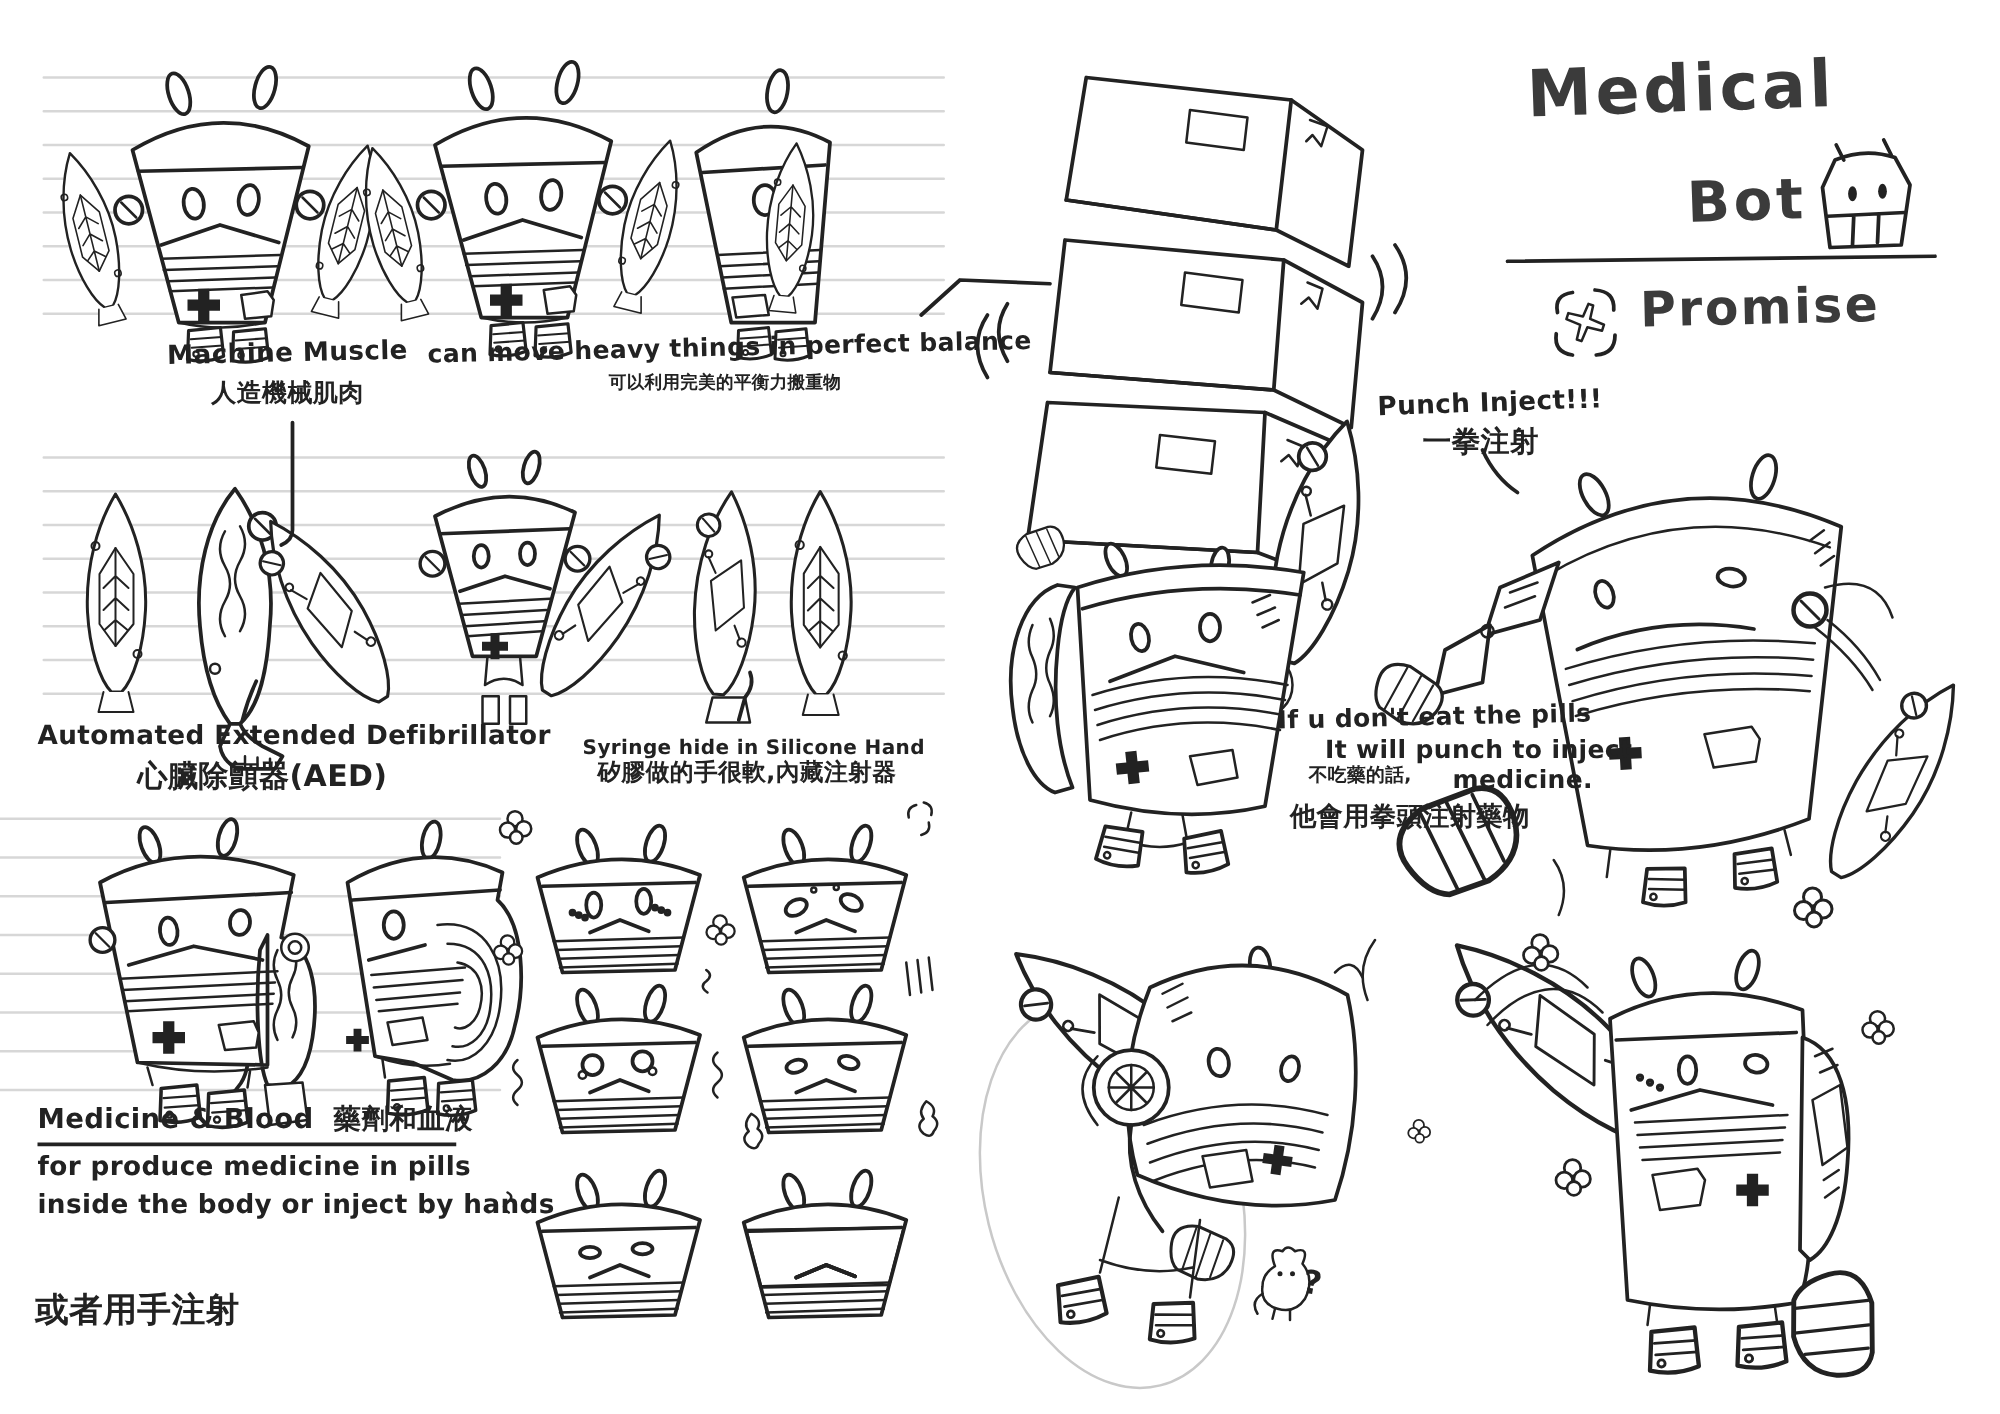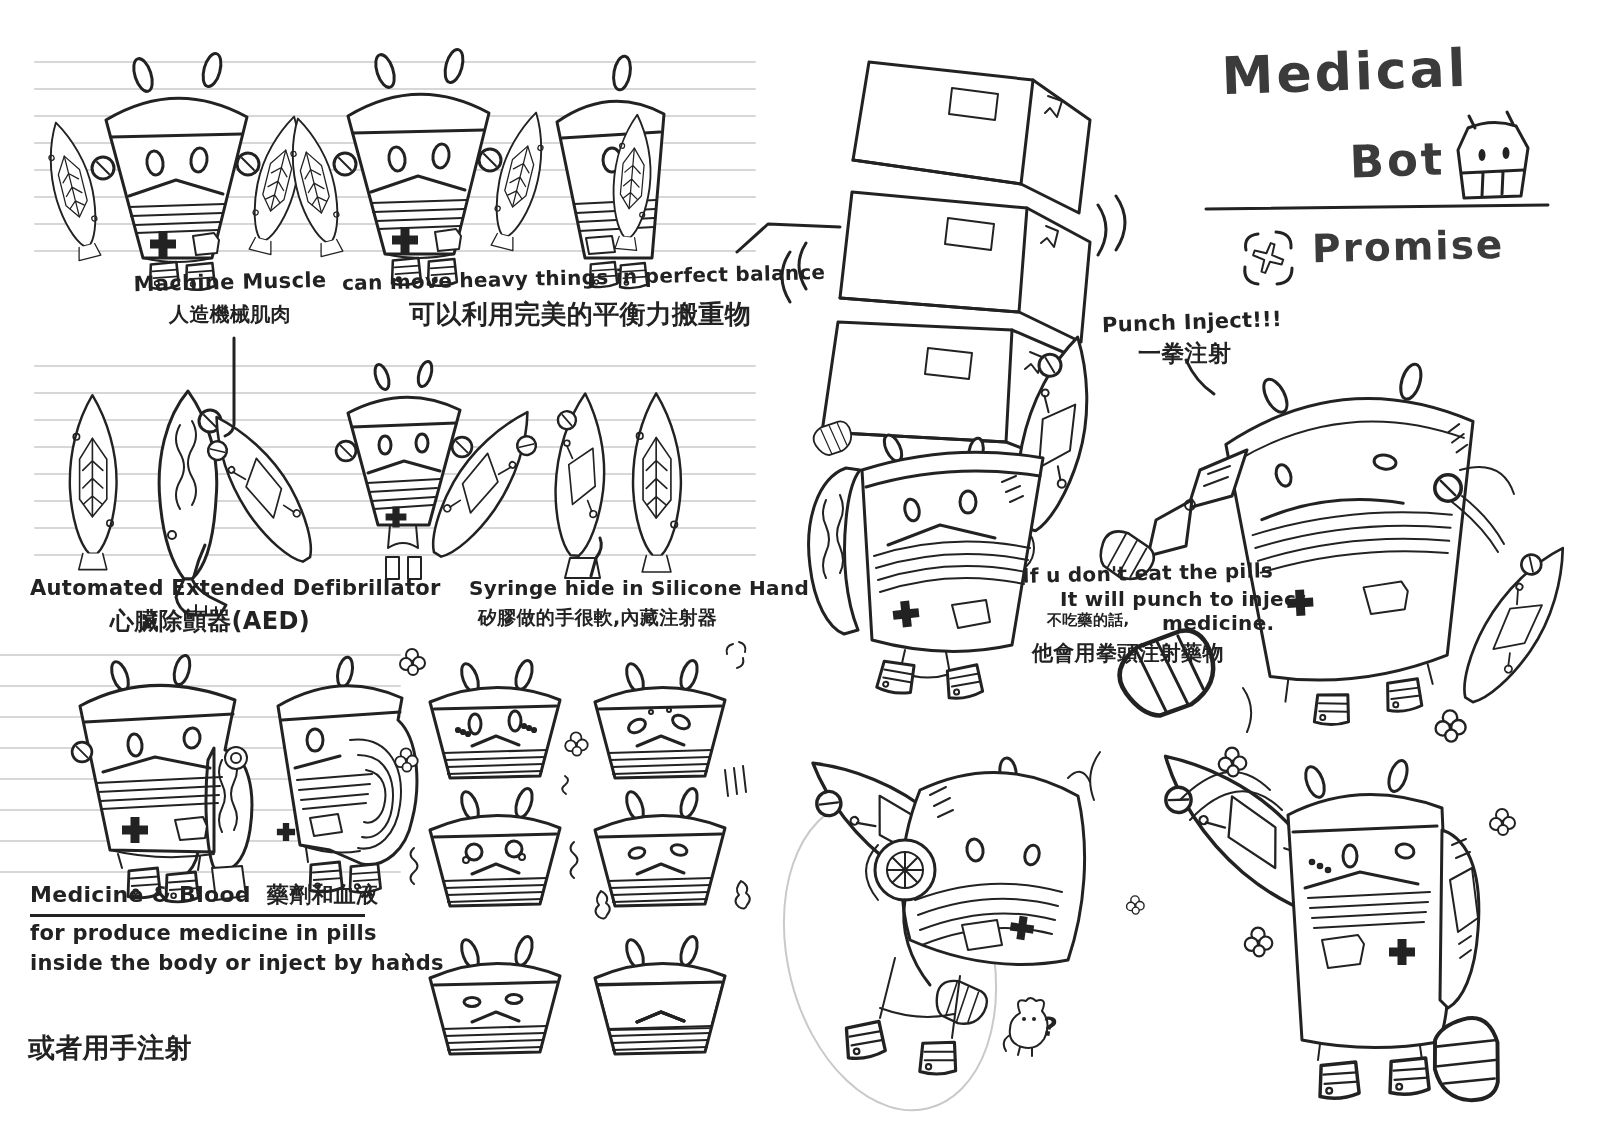--- a/index.html
+++ b/index.html
@@ -421,24 +421,24 @@
       <path d="M24,10 Q24,25 9,26"></path>
       <path d="M-10,26 Q-25,24 -23,9"></path>
     </g>
   </g>
 </g>
 </svg>
 
 <div class="t ctr r1" style="left:100px;top:270px;width:260px;font-size:21px;">Machine Muscle</div>
 <div class="t ctr" style="left:110px;top:301px;width:240px;font-size:20px;">人造機械肌肉</div>
 <div class="t ctr r1" style="left:342px;top:266px;width:440px;font-size:20px;">can move heavy things in perfect balance</div>
-<div class="t ctr" style="left:400px;top:297px;width:360px;font-size:26px;">可以利用完美的平衡力搬重物</div>
+<div class="t ctr" style="left:400px;top:297px;width:360px;font-size:14px;">可以利用完美的平衡力搬重物</div>
 <div class="t ctr" style="left:30px;top:576px;width:375px;font-size:21px;">Automated Extended Defibrillator</div>
 <div class="t ctr" style="left:55px;top:605px;width:310px;font-size:24px;">心臟除顫器(AED)</div>
-<div class="t ctr" style="left:438px;top:576px;width:330px;font-size:20px;margin-left:31px;">Syringe hide in Silicone Hand</div>
+<div class="t ctr" style="left:438px;top:588px;width:330px;font-size:16px;">Syringe hide in Silicone Hand</div>
 <div class="t ctr" style="left:425px;top:605px;width:345px;font-size:19px;">矽膠做的手很軟,內藏注射器</div>
 <div class="t" style="left:30px;top:921px;font-size:21px;">for produce medicine in pills</div>
 <div class="t underlined" style="left:30px;top:880px;width:335px;font-size:22px;">
   <span>Medicine &amp; Blood</span>
   <span style="margin-left:8px;">藥劑和血液</span>
 </div>
 <div class="t" style="left:30px;top:951px;font-size:21px;">inside the body or inject by hands</div>
 <div class="t" style="left:28px;top:1030px;font-size:27px;">或者用手注射</div>
 <div class="t title ctr r2" style="left:1175px;top:42px;width:340px;font-size:52px;">Medical</div>
 <div class="t title ctr r2" style="left:1340px;top:134px;width:115px;font-size:45px;">Bot</div>

